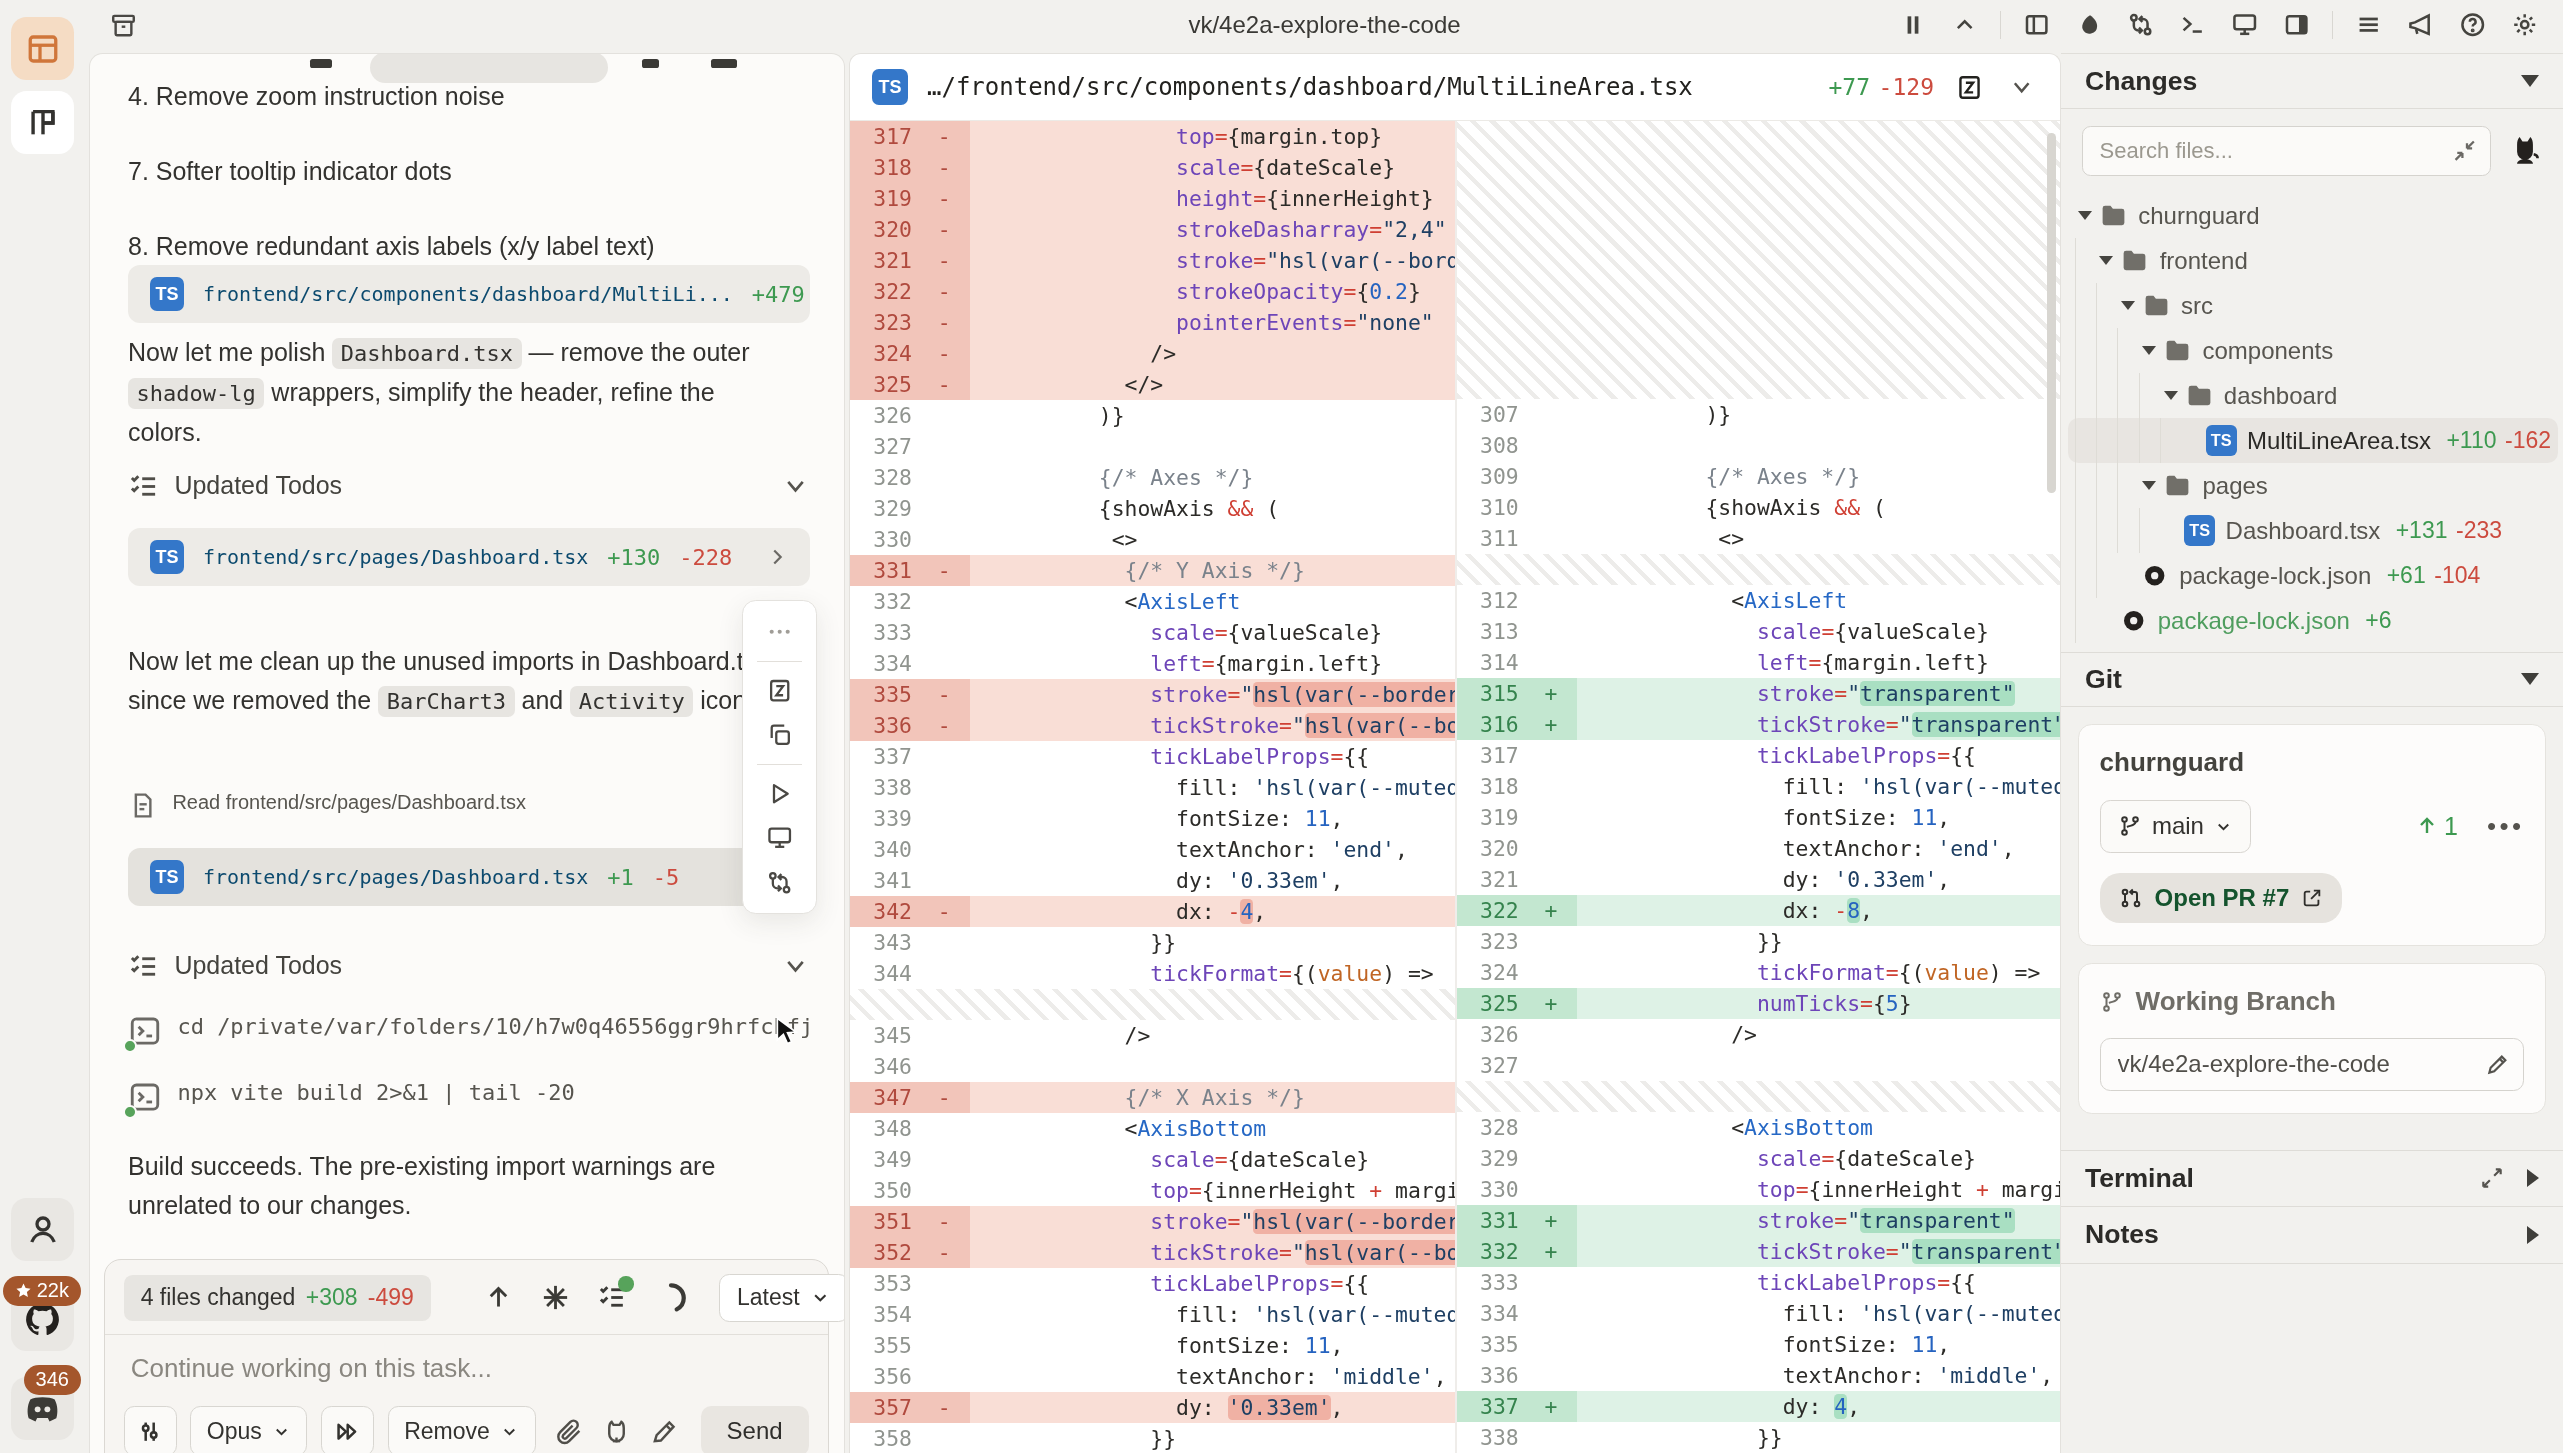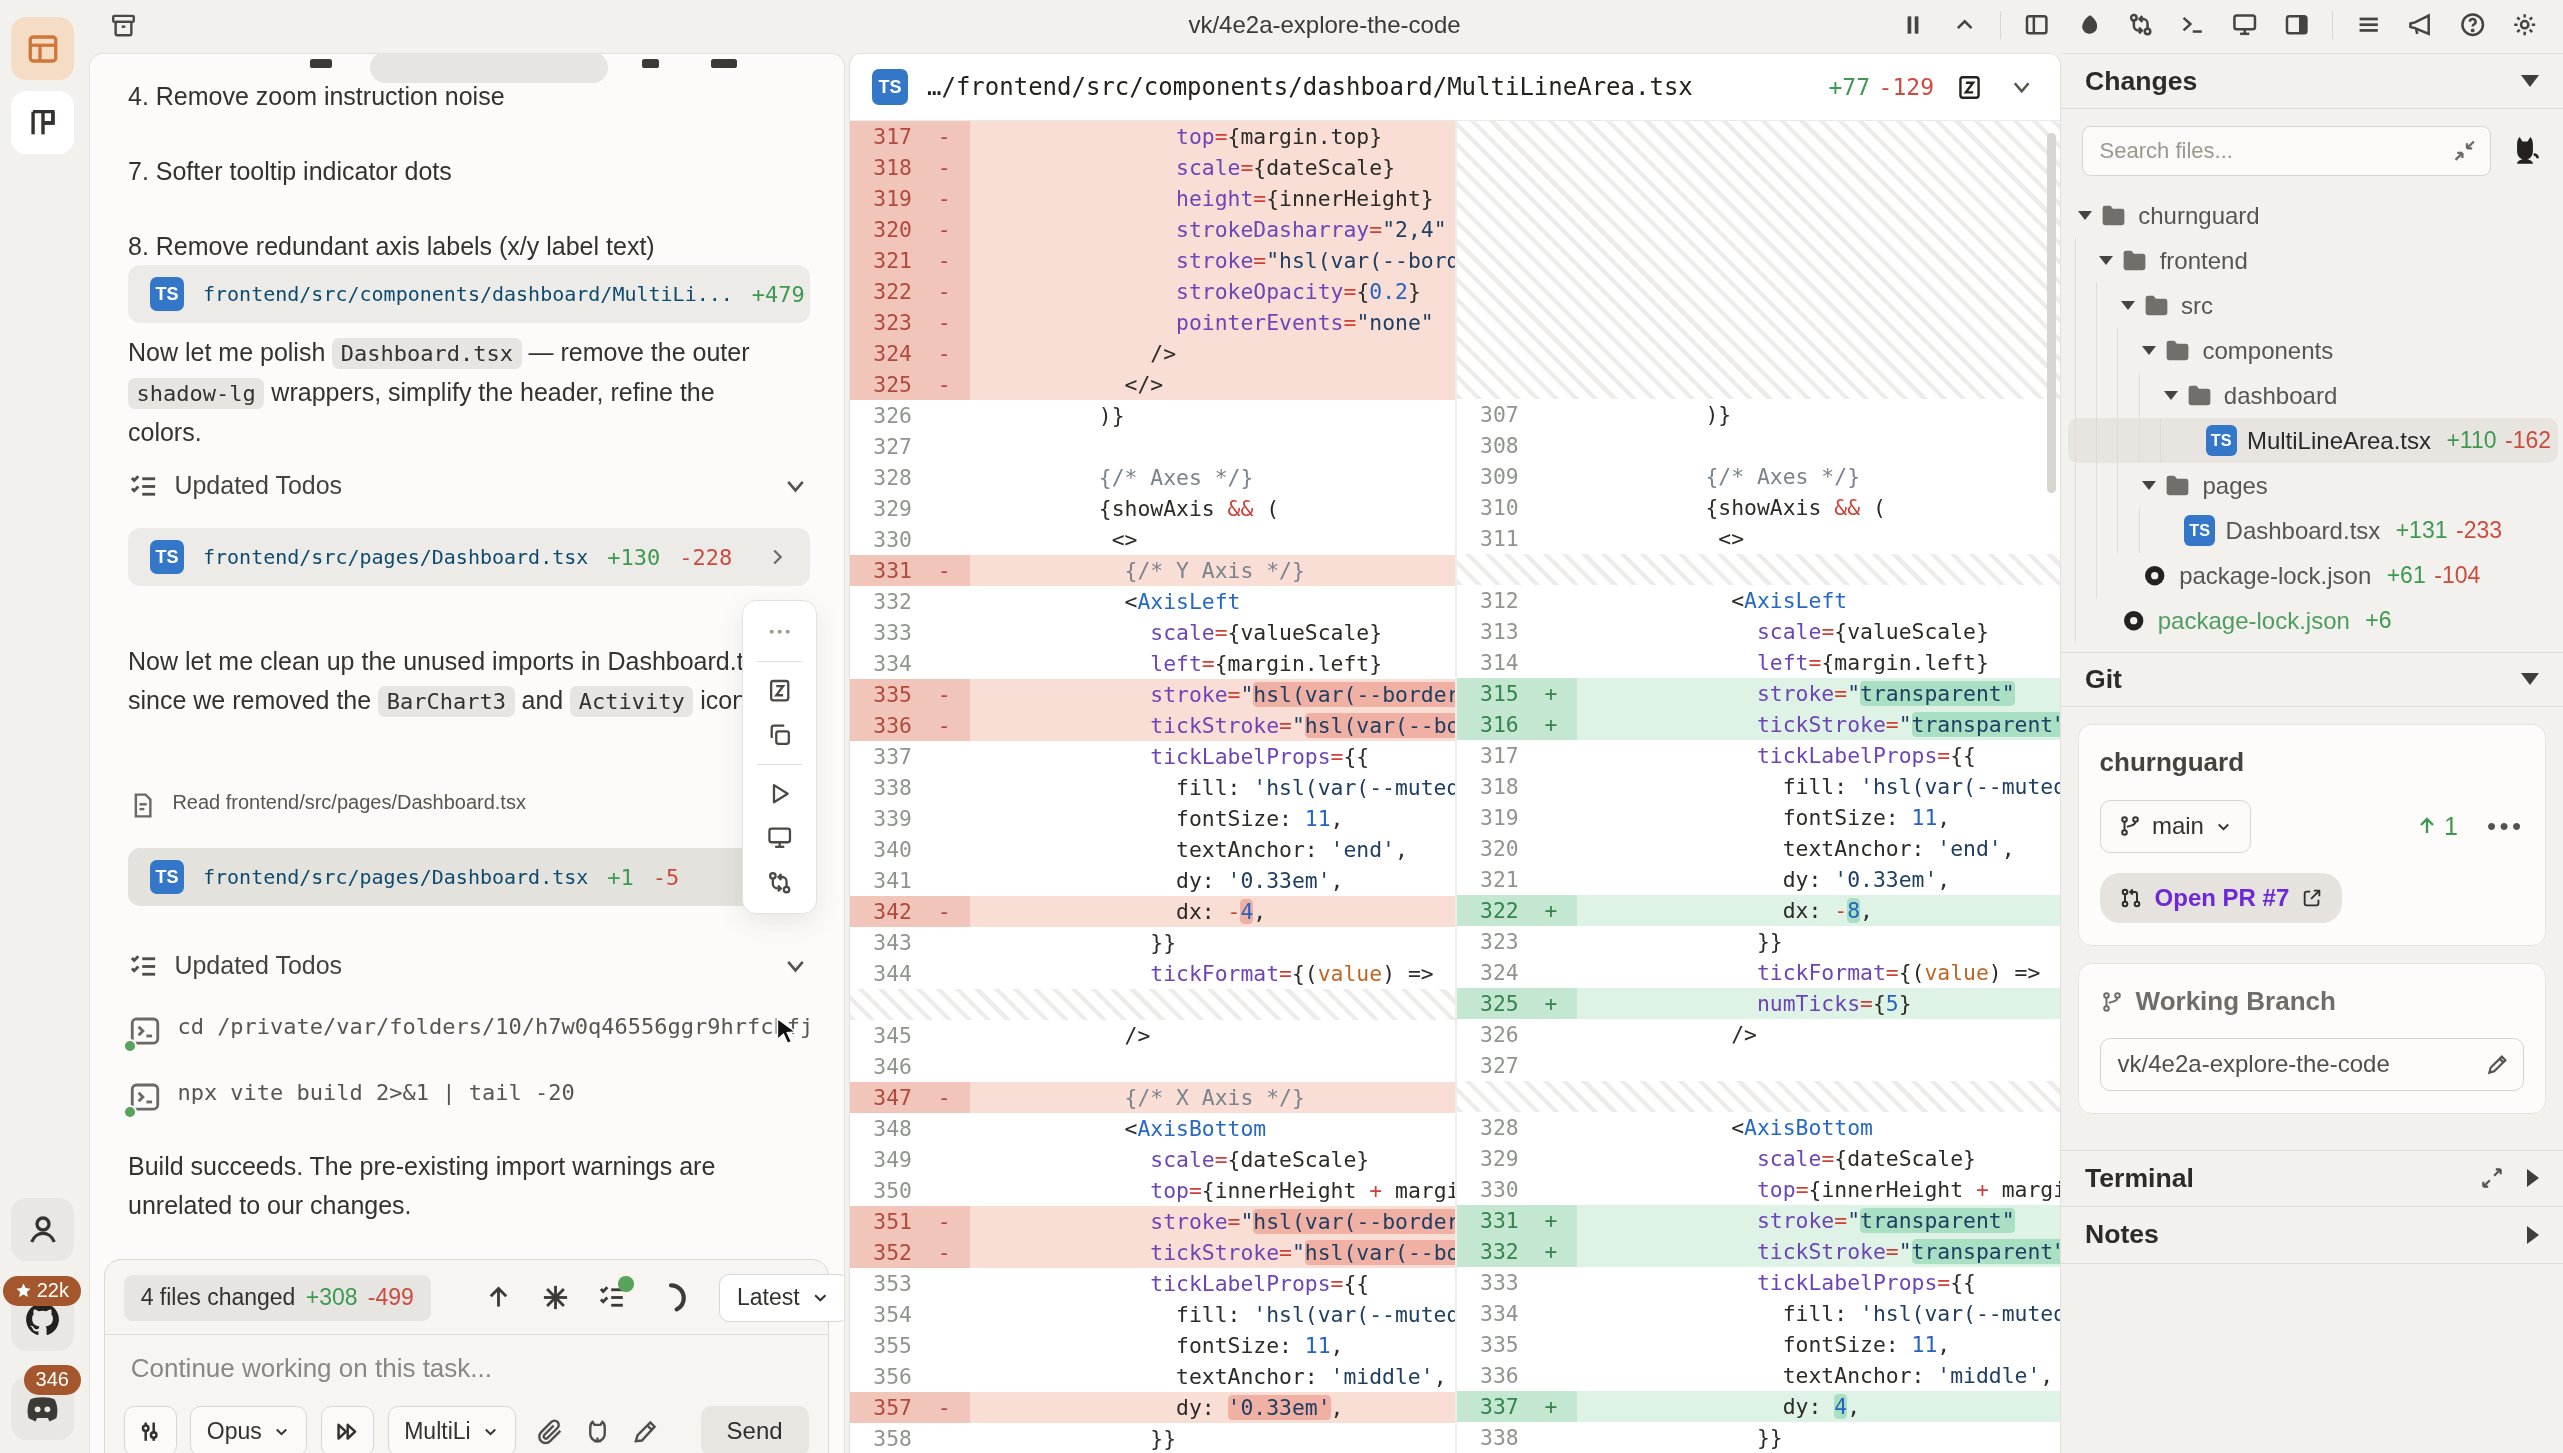--- a/index.html
+++ b/index.html
@@ -127,21 +127,21 @@
   .tadd{color:#3d9950;margin-left:15.4px;font-size:23px}
   .tdel{color:#cc4b3e;margin-left:8.6px;font-size:23px}
   .trow.sel::before{content:"";position:absolute;left:6.9px;right:5.1px;top:0;bottom:0;background:#e8e5e1;border-radius:10.3px;z-index:-1}
   .trow{z-index:0}
   .gitcard{margin:17px 17px 0 17px;background:#fdfcfb;border:0.9px solid #e5e3de;border-radius:13.7px;padding:22px 20.6px}
   .gitrepo{font-size:26px;color:#44433e;font-weight:600}
   .gitrow{display:flex;align-items:center;margin-top:22px}
   .branchbtn{height:53px;border:1.7px solid #d8d5d0;background:#fbfaf8;border-radius:10.3px;display:flex;align-items:center;gap:10.3px;padding:0 17px;font-size:24px;color:#33322f;cursor:pointer}
   .ahead{margin-left:auto;color:#3d9950;font-size:25px;display:flex;align-items:center;gap:5.1px}
   .dots3{margin-left:29px;color:#55534e;letter-spacing:3.4px;font-size:26px;cursor:pointer}
-  .prbtn{margin-top:20.6px;height:50px;background:#e6e3de;border:none;border-radius:20px;display:inline-flex;align-items:center;gap:12px;padding:0 19px;font-size:24px;color:#6d28d9;font-weight:600;cursor:pointer;font-family:"Liberation Sans",sans-serif}
+  .prbtn{margin-top:20.6px;height:50px;background:#e6e3de;border:none;border-radius:20px;display:inline-flex;align-items:center;gap:12px;padding:0 19px;font-size:24px;color:#14532d;font-weight:600;cursor:pointer;font-family:"Liberation Sans",sans-serif}
   .wbhead{display:flex;align-items:center;gap:12px;color:#6f6d67;font-size:26px;font-weight:600}
   .wbinput{position:relative;margin-top:20.6px}
   .wbinput input{width:100%;height:53px;border:1.7px solid #d5d3ce;border-radius:10.3px;background:transparent;font-size:24px;color:#504e49;padding:0 51px 0 17px;outline:none;font-family:"Liberation Sans",sans-serif}
   .wbpencil{position:absolute;right:13.7px;top:13px;color:#55534e;cursor:pointer}
   .secrow{height:57px;display:flex;align-items:center;padding:0 24px;font-size:26.6px;font-weight:700;color:#2c2b28;border-bottom:0.9px solid #dedcd7;gap:22px}
   .secrow .grow{flex:1}
   .expico{color:#55534e;cursor:pointer}
 </style>
 </head>
 <body>
@@ -454,21 +454,21 @@
             <polyline points="6,9.5 12,15.5 18,9.5"></polyline>
           </svg>
         </button>
       <button class="cbtn icononly">
           <svg width="27.4" height="27.4" viewBox="0 0 24 24" fill="none" stroke="#33322f" stroke-width="2.2" stroke-linejoin="round">
             <polygon points="4,6 10.5,12 4,18"></polygon>
             <polygon points="12,6 18.5,12 12,18"></polygon>
           </svg>
         </button>
       <button class="cbtn">
-          <span>MultiLi</span>
+          <span>Remove</span>
           <svg width="19" height="19" viewBox="0 0 24 24" fill="none" stroke="currentColor" stroke-width="2.4">
             <polyline points="6,9.5 12,15.5 18,9.5"></polyline>
           </svg>
         </button>
       <span class="inlico">
           <svg width="29" height="29" viewBox="0 0 24 24" fill="none" stroke="currentColor" stroke-width="2">
             <path d="M21 11.5l-8.5 8.5a5.2 5.2 0 0 1-7.4-7.4l8.5-8.5a3.5 3.5 0 0 1 5 5l-8.6 8.5a1.8 1.8 0 0 1-2.5-2.5l7.9-7.9"></path>
           </svg>
         </span>
       <span class="inlico">

